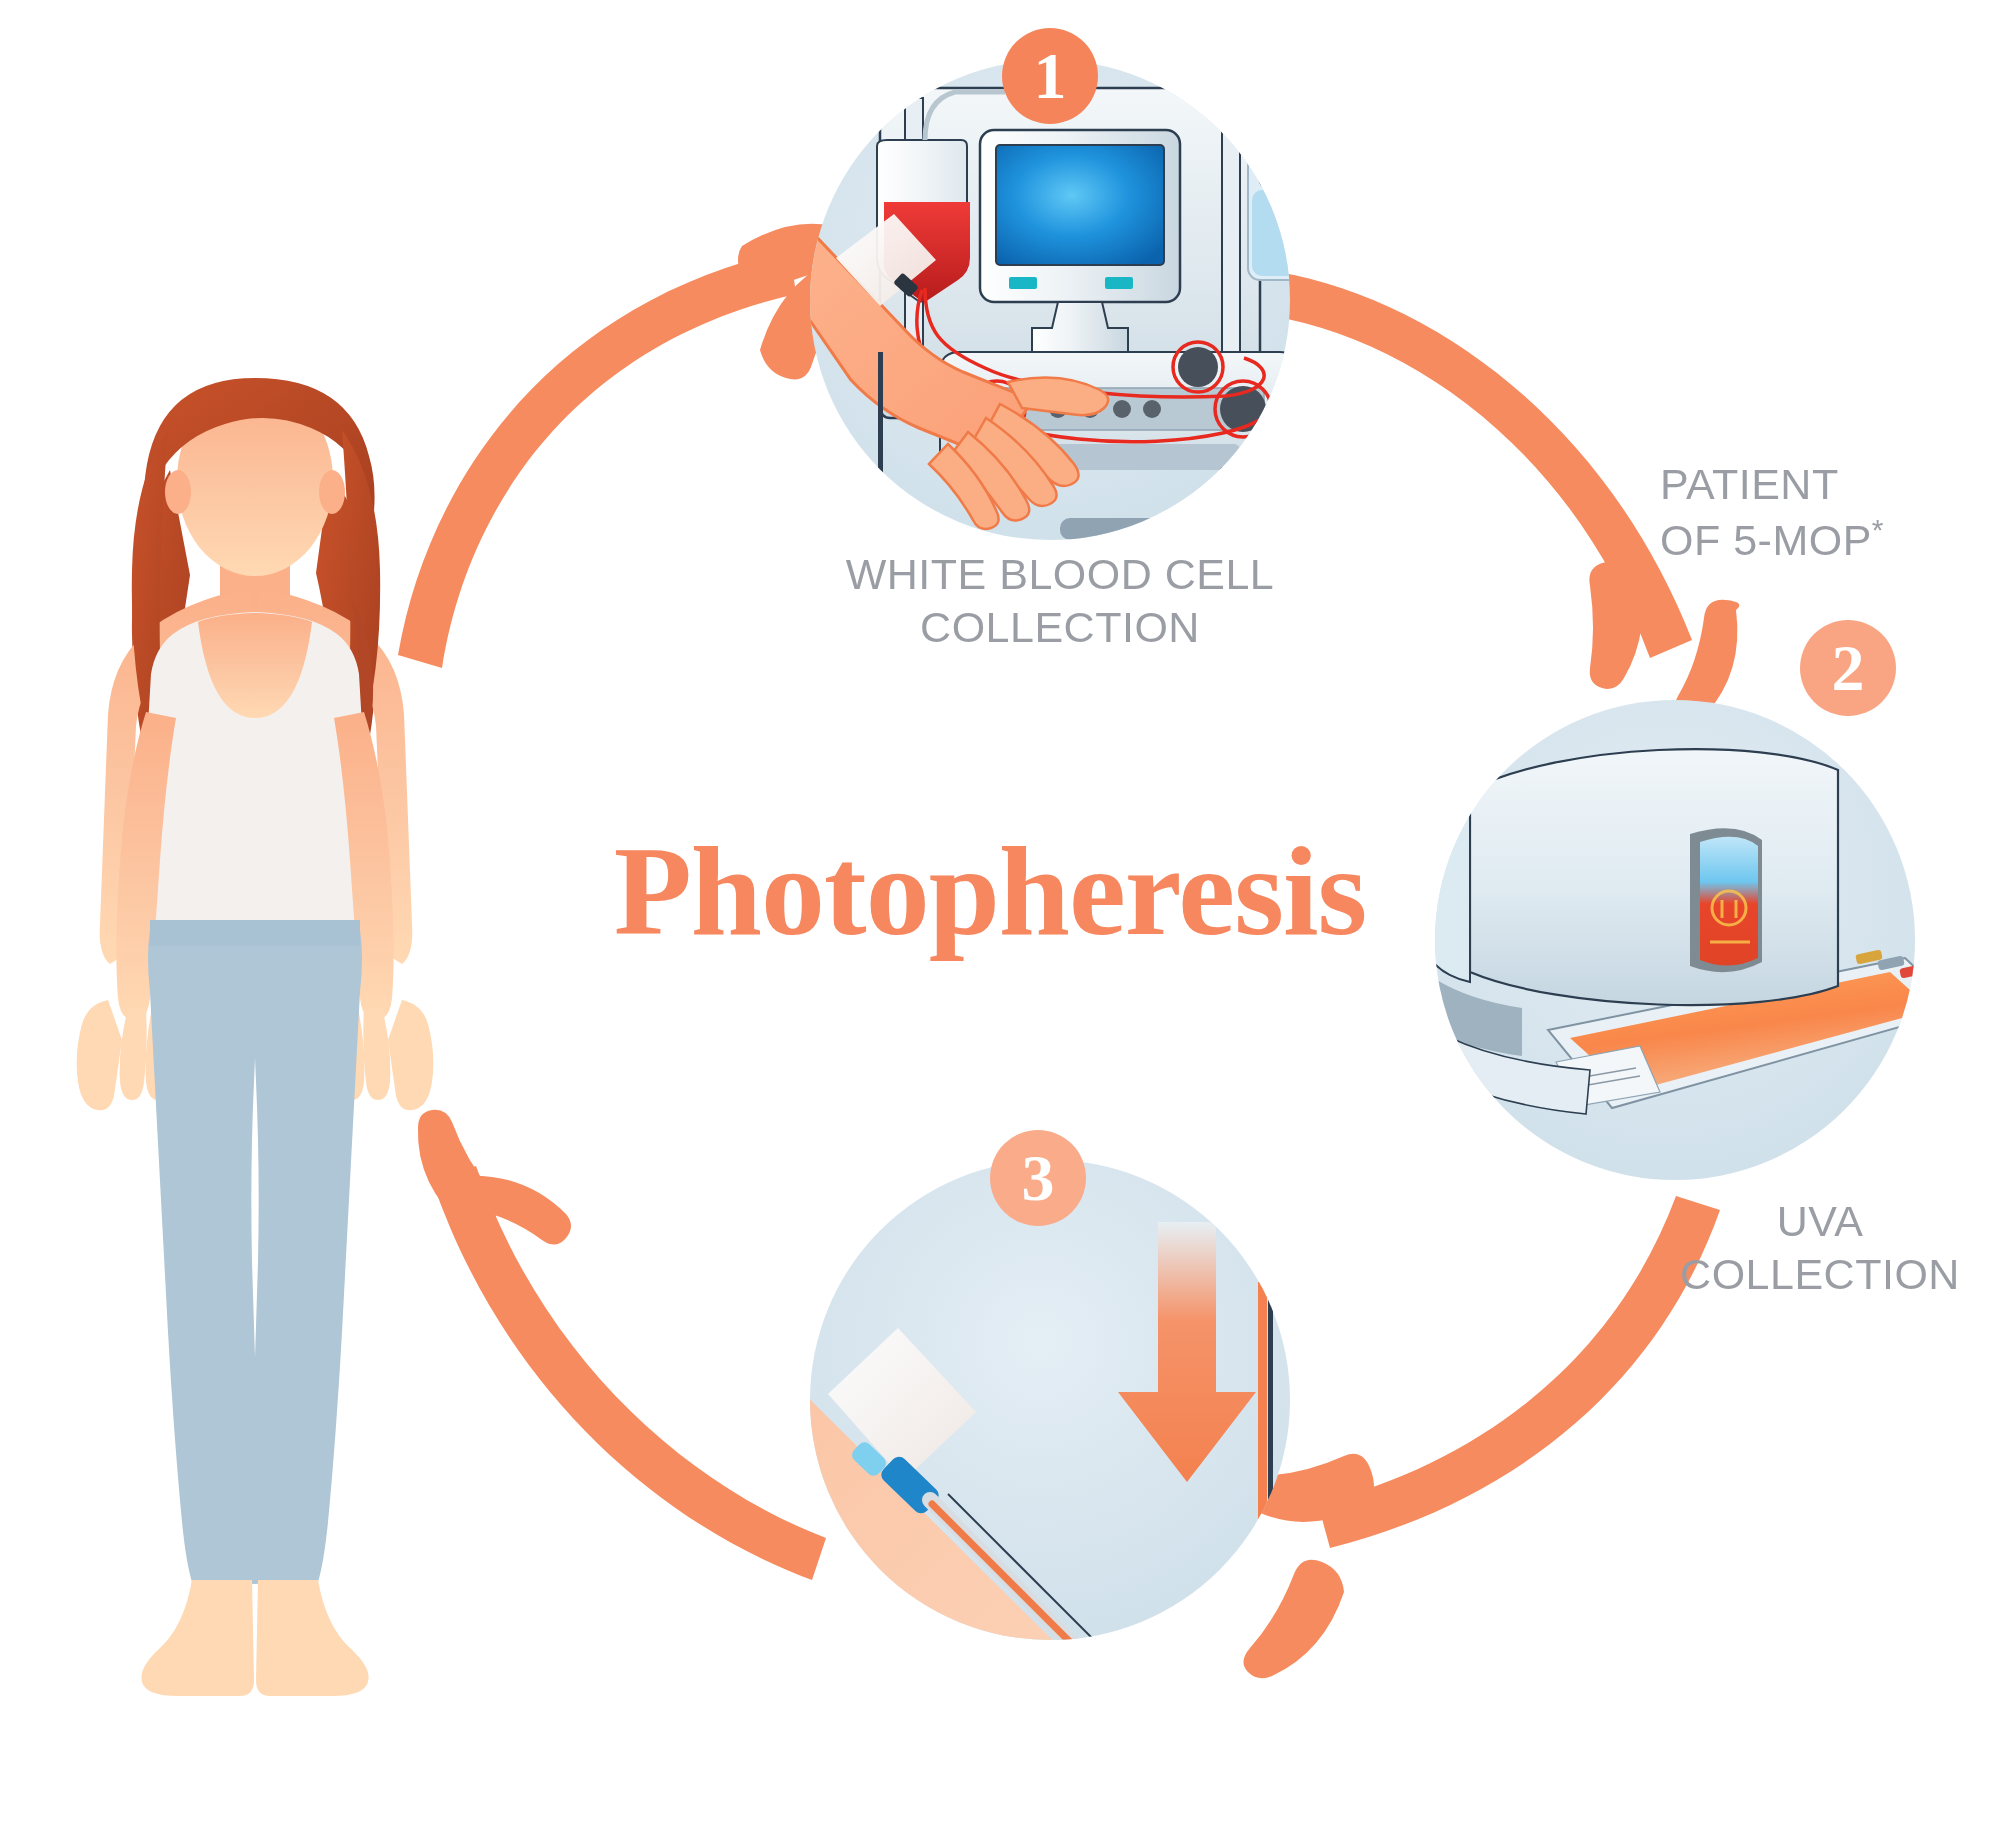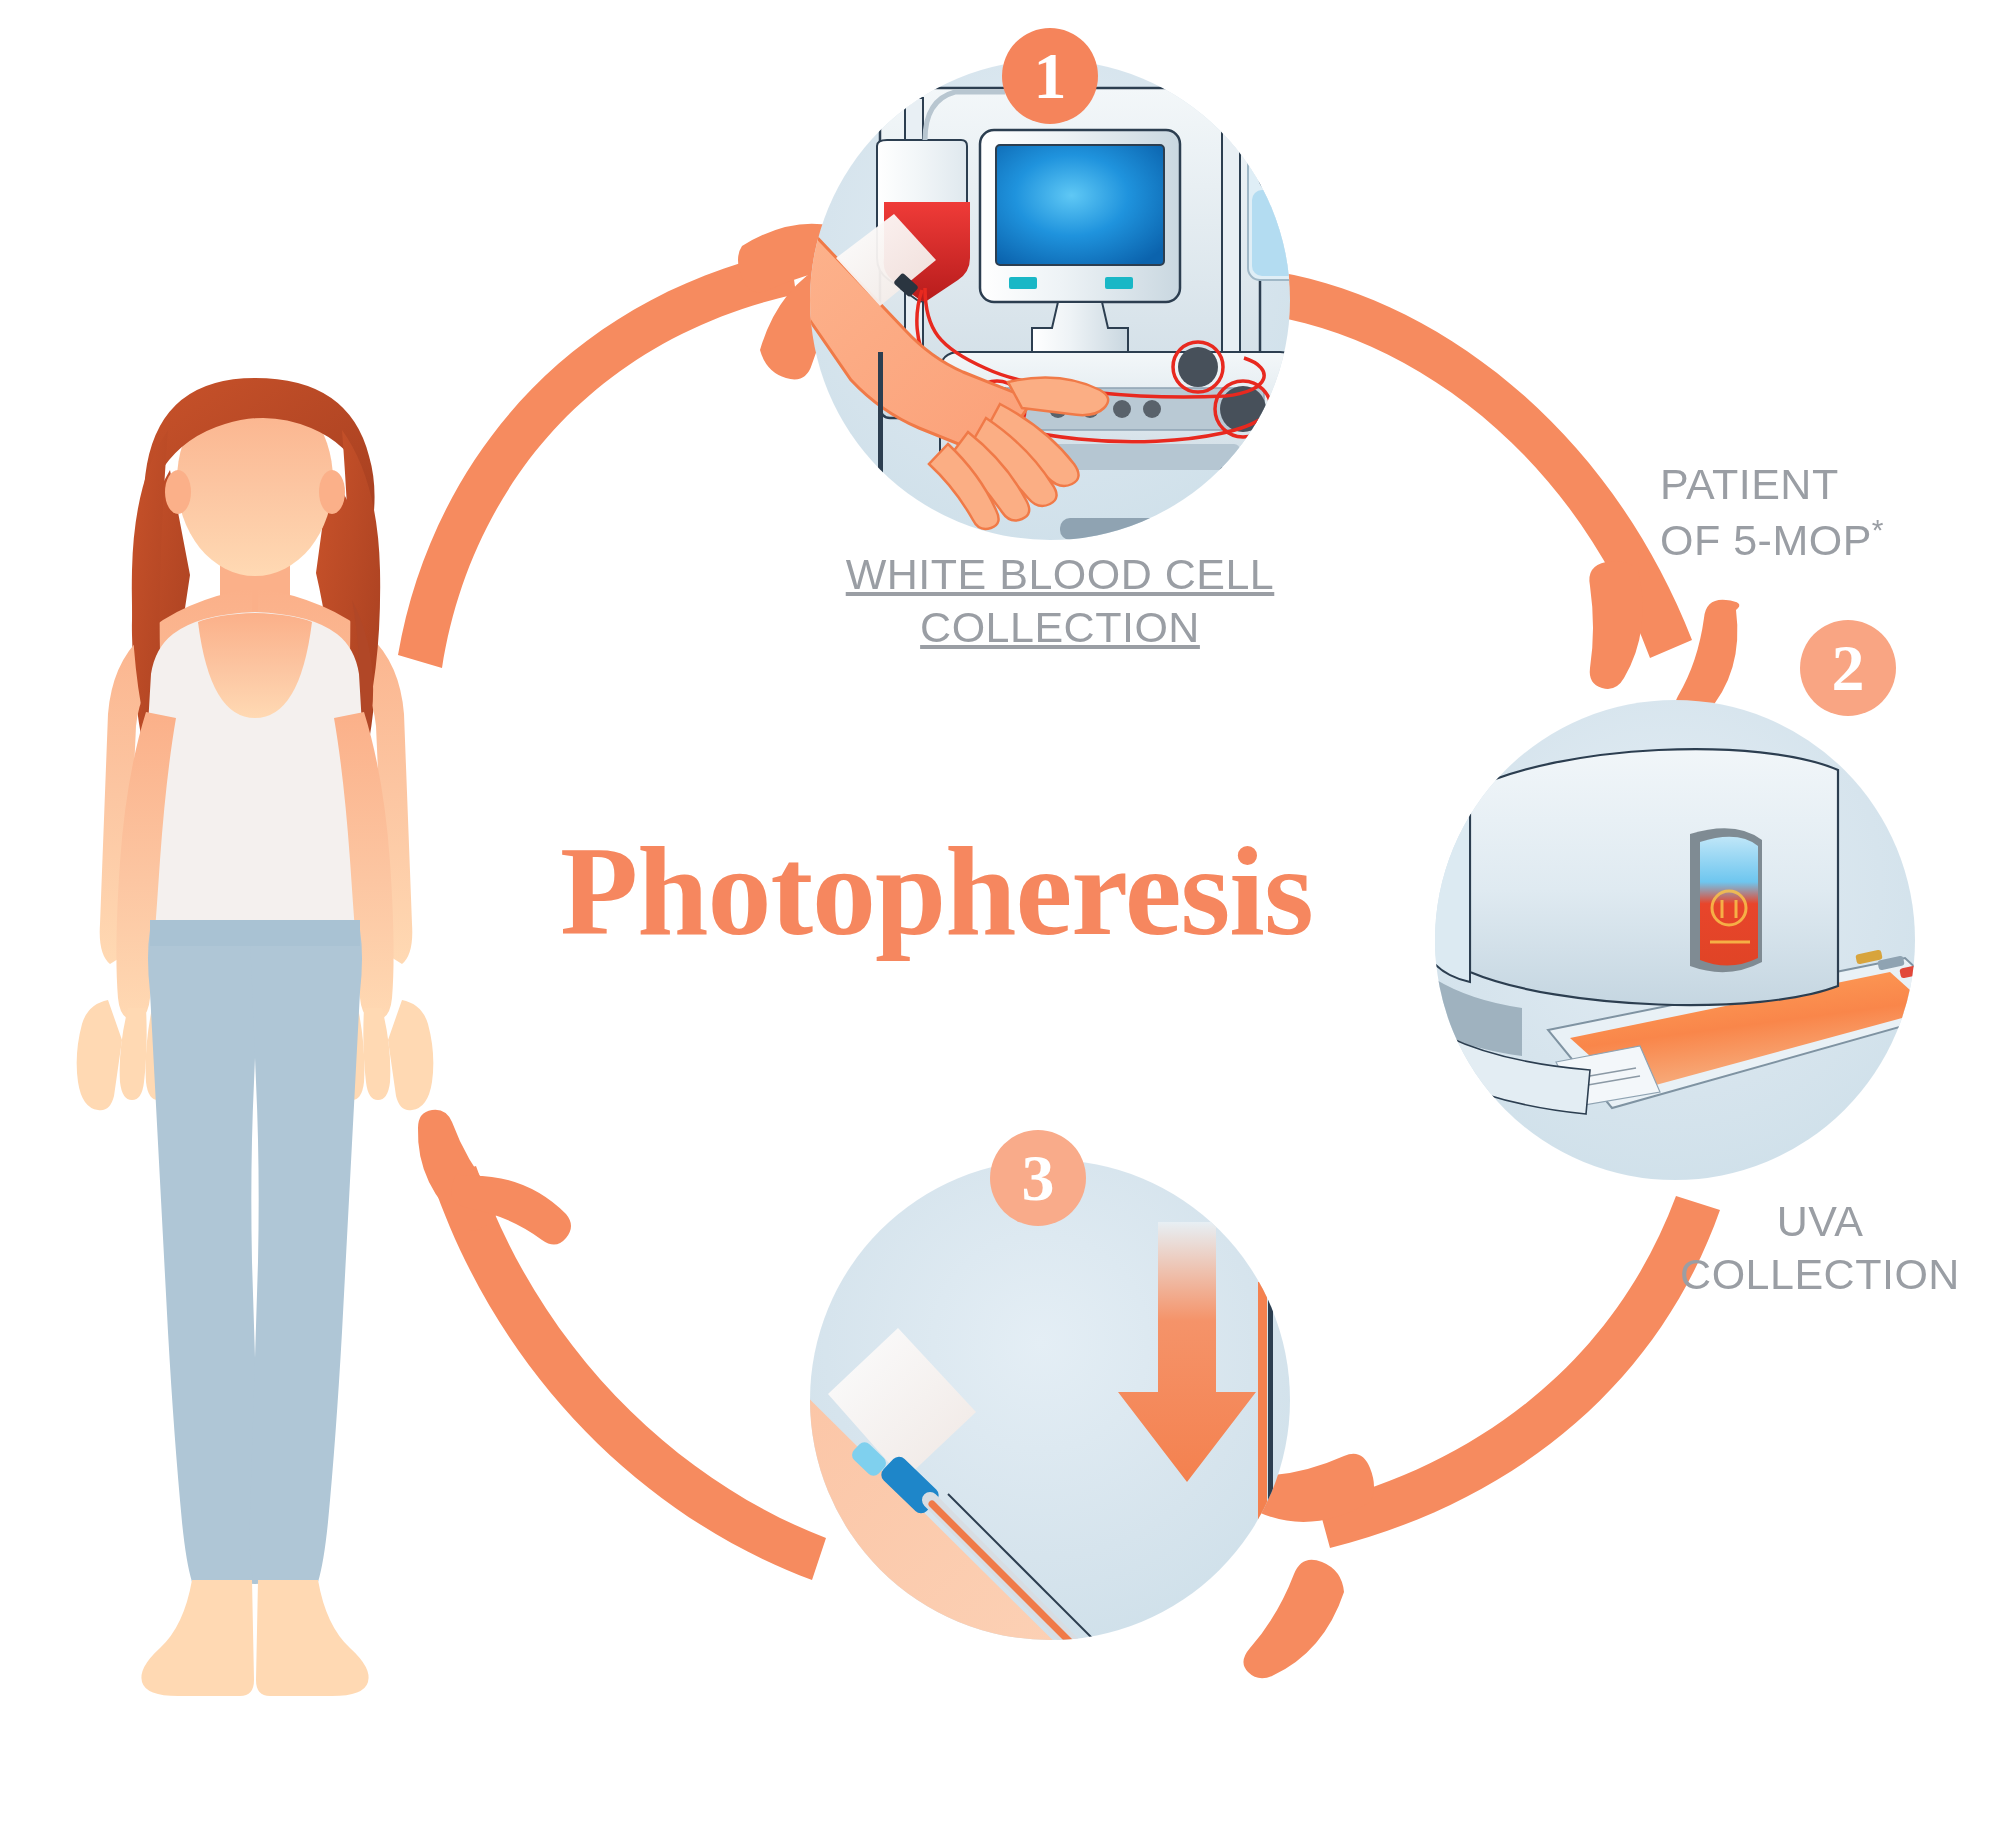--- a/index.html
+++ b/index.html
@@ -28,31 +28,32 @@
     position: absolute;
     color: #9a9ea4;
     font-family: "Liberation Sans", sans-serif;
     font-size: 43px;
     letter-spacing: 0.5px;
     line-height: 1.24;
     text-align: center;
     white-space: pre-line;
     user-select: none;
   }
-  #label-step1 { left: 660px; top: 548px; width: 800px; text-decoration: underline; }
+  #label-step1 { left: 660px; top: 548px; width: 800px; }
   #label-step2 { left: 1640px; top: 1195px; width: 360px; }
   #label-step3 { left: 590px; top: 1668px; width: 880px; }
   #label-mop   { left: 1660px; top: 458px; width: 360px; text-align: left; }
   #label-mop .sup { font-size: 30px; vertical-align: super; }
 
   #title {
     position: absolute;
     left: 560px;
     top: 818px;
     width: 860px;
+    text-align: center;
     color: #F6875F;
     font-family: "Liberation Serif", serif;
     font-weight: bold;
     font-size: 128px;
     letter-spacing: -1px;
     user-select: none;
   }
 
   .badge {
     position: absolute;

